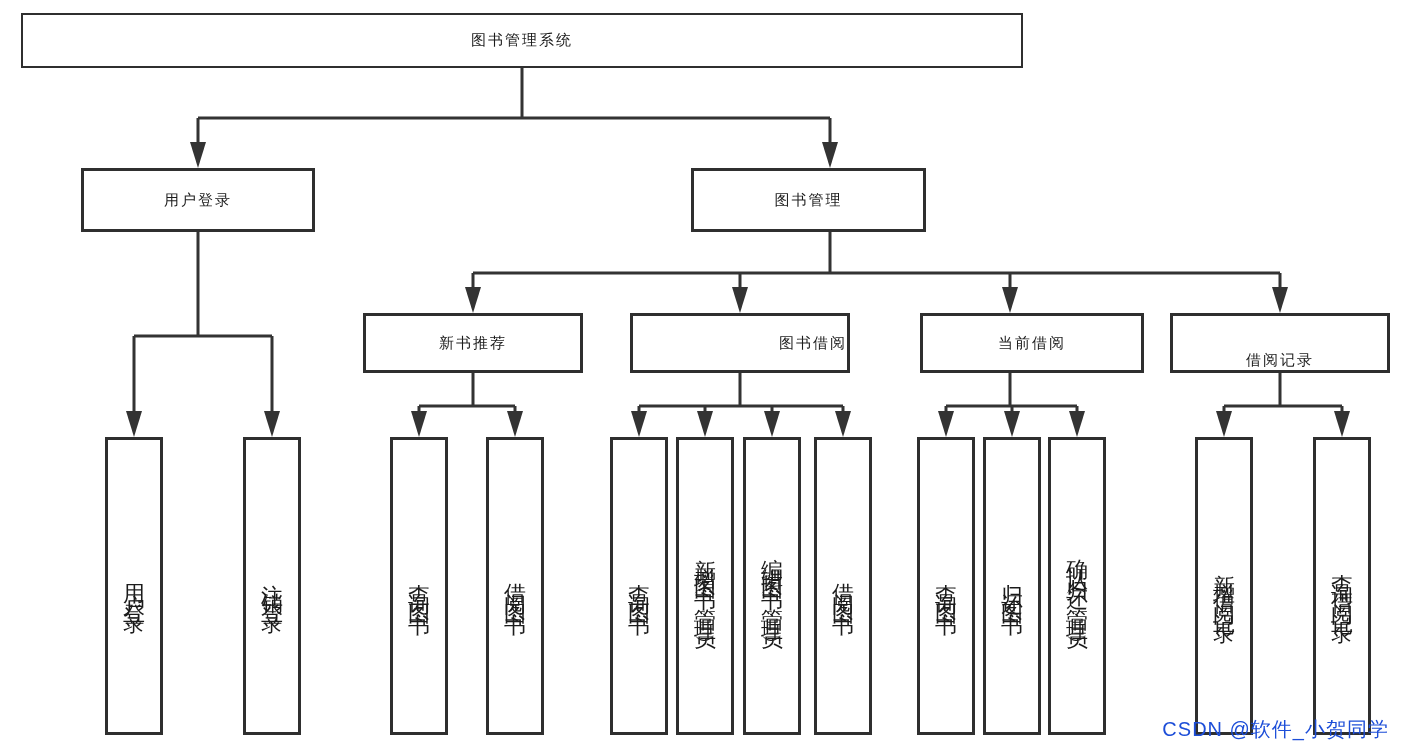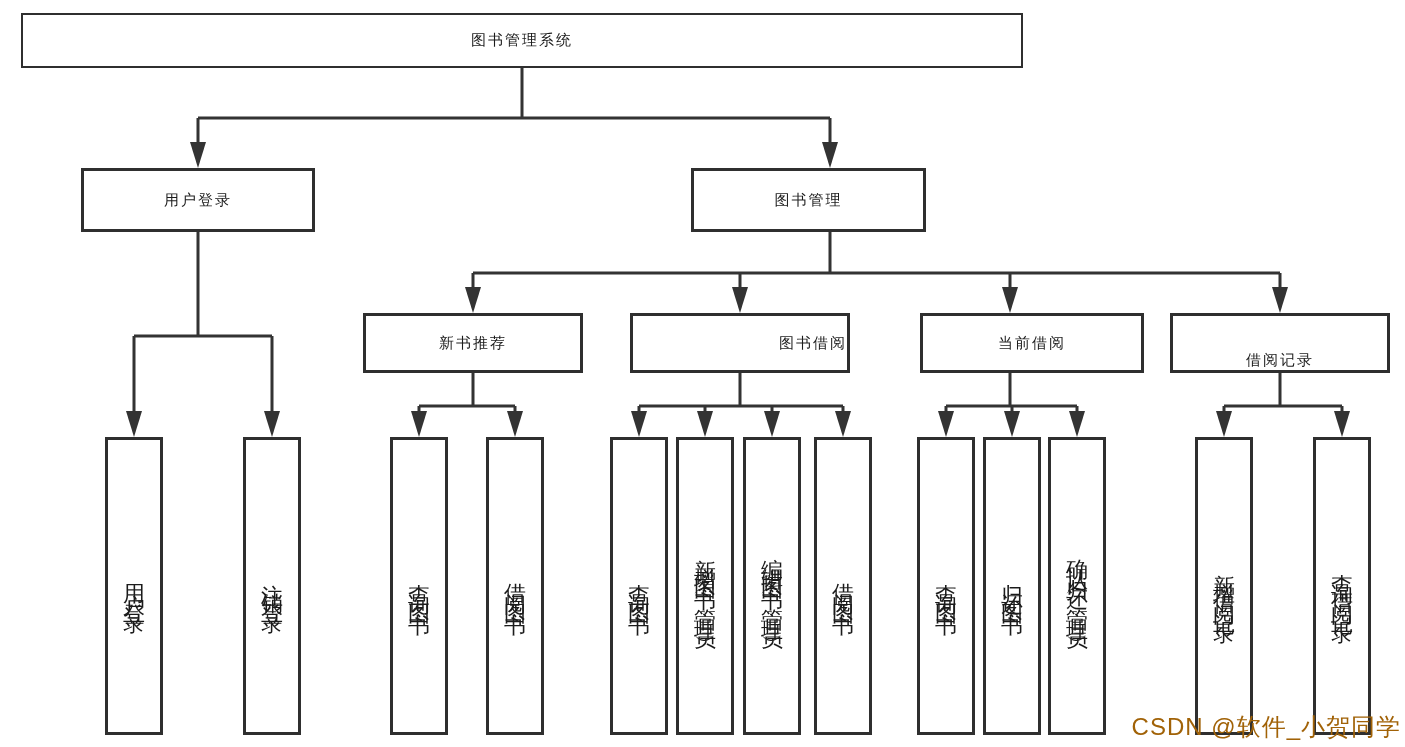--- a/index.html
+++ b/index.html
@@ -52,25 +52,25 @@
   .n-l3-record { left: 1170px; top: 313px; width: 220px;  height: 60px; align-items: flex-end; }
   .leaf { top: 437px; width: 58px; height: 298px; }
   .n-a1 { left: 105px; }  .n-a2 { left: 243px; }
   .n-b1 { left: 390px; }  .n-b2 { left: 486px; }
   .n-c1 { left: 610px; }  .n-c2 { left: 676px; }
   .n-c3 { left: 743px; }  .n-c4 { left: 814px; }
   .n-d1 { left: 917px; }  .n-d2 { left: 983px; }  .n-d3 { left: 1048px; }
   .n-e1 { left: 1195px; } .n-e2 { left: 1313px; }
   #watermark {
     position: absolute;
-    right: 4px;
+    right: 16px;
     bottom: 4px;
     z-index: 5;
-    font-size: 24px;
-    color: #a16207;
+    font-size: 20px;
+    color: #1d4ed8;
     letter-spacing: 1px;
     white-space: nowrap;
   }
 </style>
 </head>
 <body>
 
 <div id="stage">
 
   <svg id="connectors" viewBox="0 0 1405 747" xmlns="http://www.w3.org/2000/svg">

